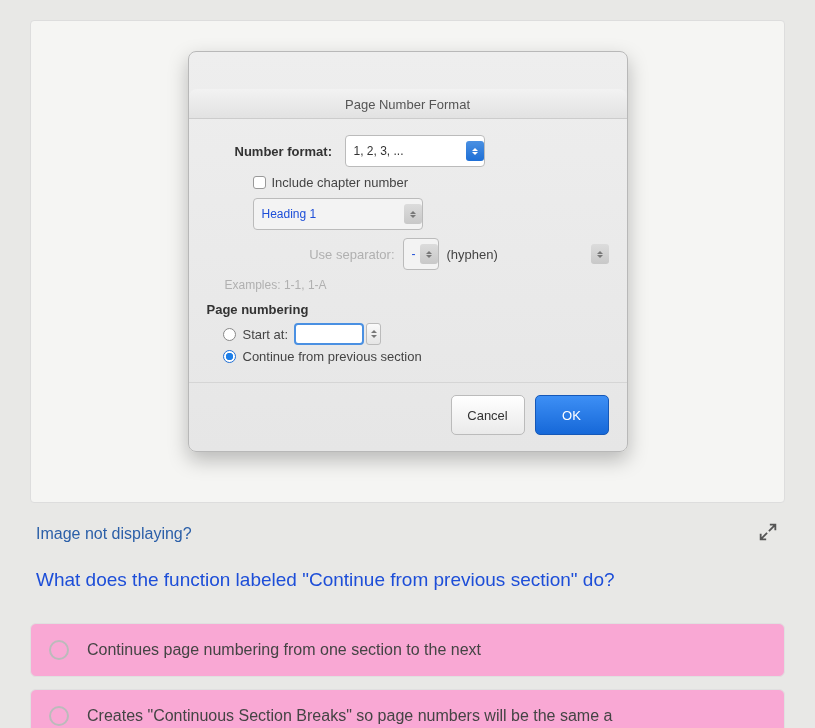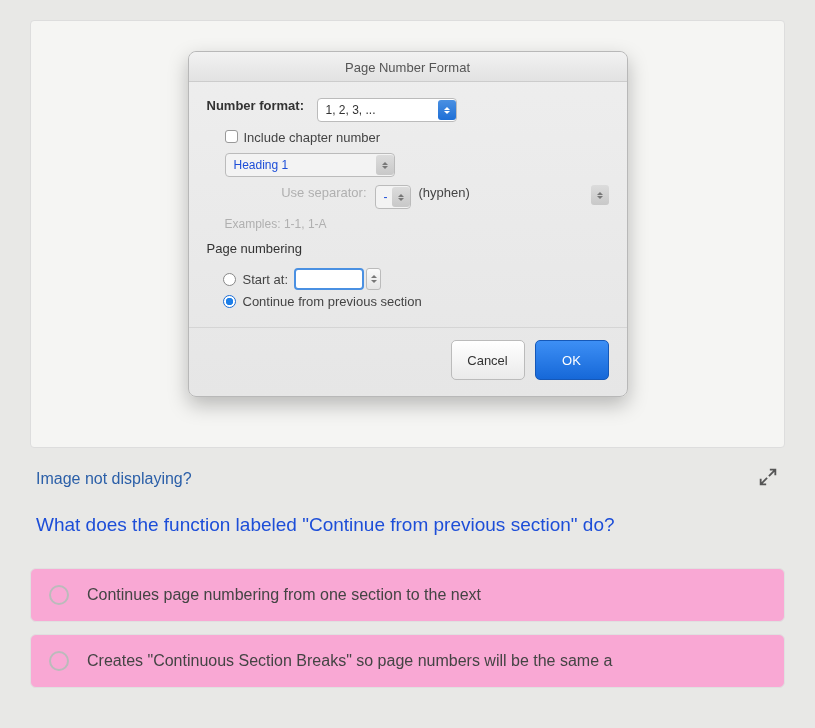--- a/index.html
+++ b/index.html
@@ -31,36 +31,37 @@
       box-shadow: 0 8px 20px rgba(0,0,0,0.25);
     }
     .dialog-titlebar {
       text-align: center;
       font-size: 13px;
       color: #555;
       padding: 8px 0 6px;
       border-bottom: 1px solid #ccc;
       background: linear-gradient(#f2f2f2, #e2e2e2);
       border-radius: 8px 8px 0 0;
+      margin-top: 37px;
     }
     .dialog-body {
       padding: 16px 18px 14px 18px;
       font-size: 13px;
       color: #444;
     }
-    .row { display: flex; align-items: flex-start; margin-bottom: 8px; }
+    .row { display: flex; align-items: center; margin-bottom: 8px; margin-left: 28px; }
     .row-indent { padding-left: 18px; }
     .label-nf { width: 110px; font-weight: 600; color:#333; }
     .select-box {
       display: inline-flex;
       align-items: center;
       background: #fff;
       border: 1px solid #bbb;
       border-radius: 4px;
-      height: 24px;
+      height: 32px;
       padding: 0 0 0 8px;
       font-size: 12px;
       color: #333;
       min-width: 140px;
       position: relative;
     }
     .select-box.disabled { color: #1d4ed8; background: #f3f3f3; }
     .select-caret {
       width: 18px;
       height: 20px;
@@ -82,21 +83,21 @@
     .select-caret.grey .caret-up { border-bottom-color:#777; }
     .select-caret.grey .caret-down { border-top-color:#777; }
     .checkbox {
       width: 13px; height: 13px; border:1px solid #999; border-radius:3px;
       background:#fff; margin-right:6px; flex-shrink:0;
     }
     .disabled-label { color:#b0b0b0; }
     .label-right { text-align:right; width:150px; padding-right:8px; }
     .hyphen-text { margin-left:8px; color:#444; }
     .examples { color:#b0b0b0; font-size:12px; margin:6px 0 10px 18px; }
-    .section-heading { font-weight:400; color:#333; margin-bottom:12px; }
+    .section-heading { font-weight:700; color:#333; margin-bottom:6px; }
     .radio-row { display:flex; align-items:center; margin:4px 0 4px 16px; }
     .radio {
       width:13px;height:13px;border:1px solid #888;border-radius:50%;
       background:#fff;margin-right:7px;flex-shrink:0;position:relative;
     }
     .radio.selected {
       border-color:#1e6fd6;
       background: radial-gradient(circle,#1e7fe8 0%, #1e7fe8 45%, #fff 50%);
     }
     .num-input {

